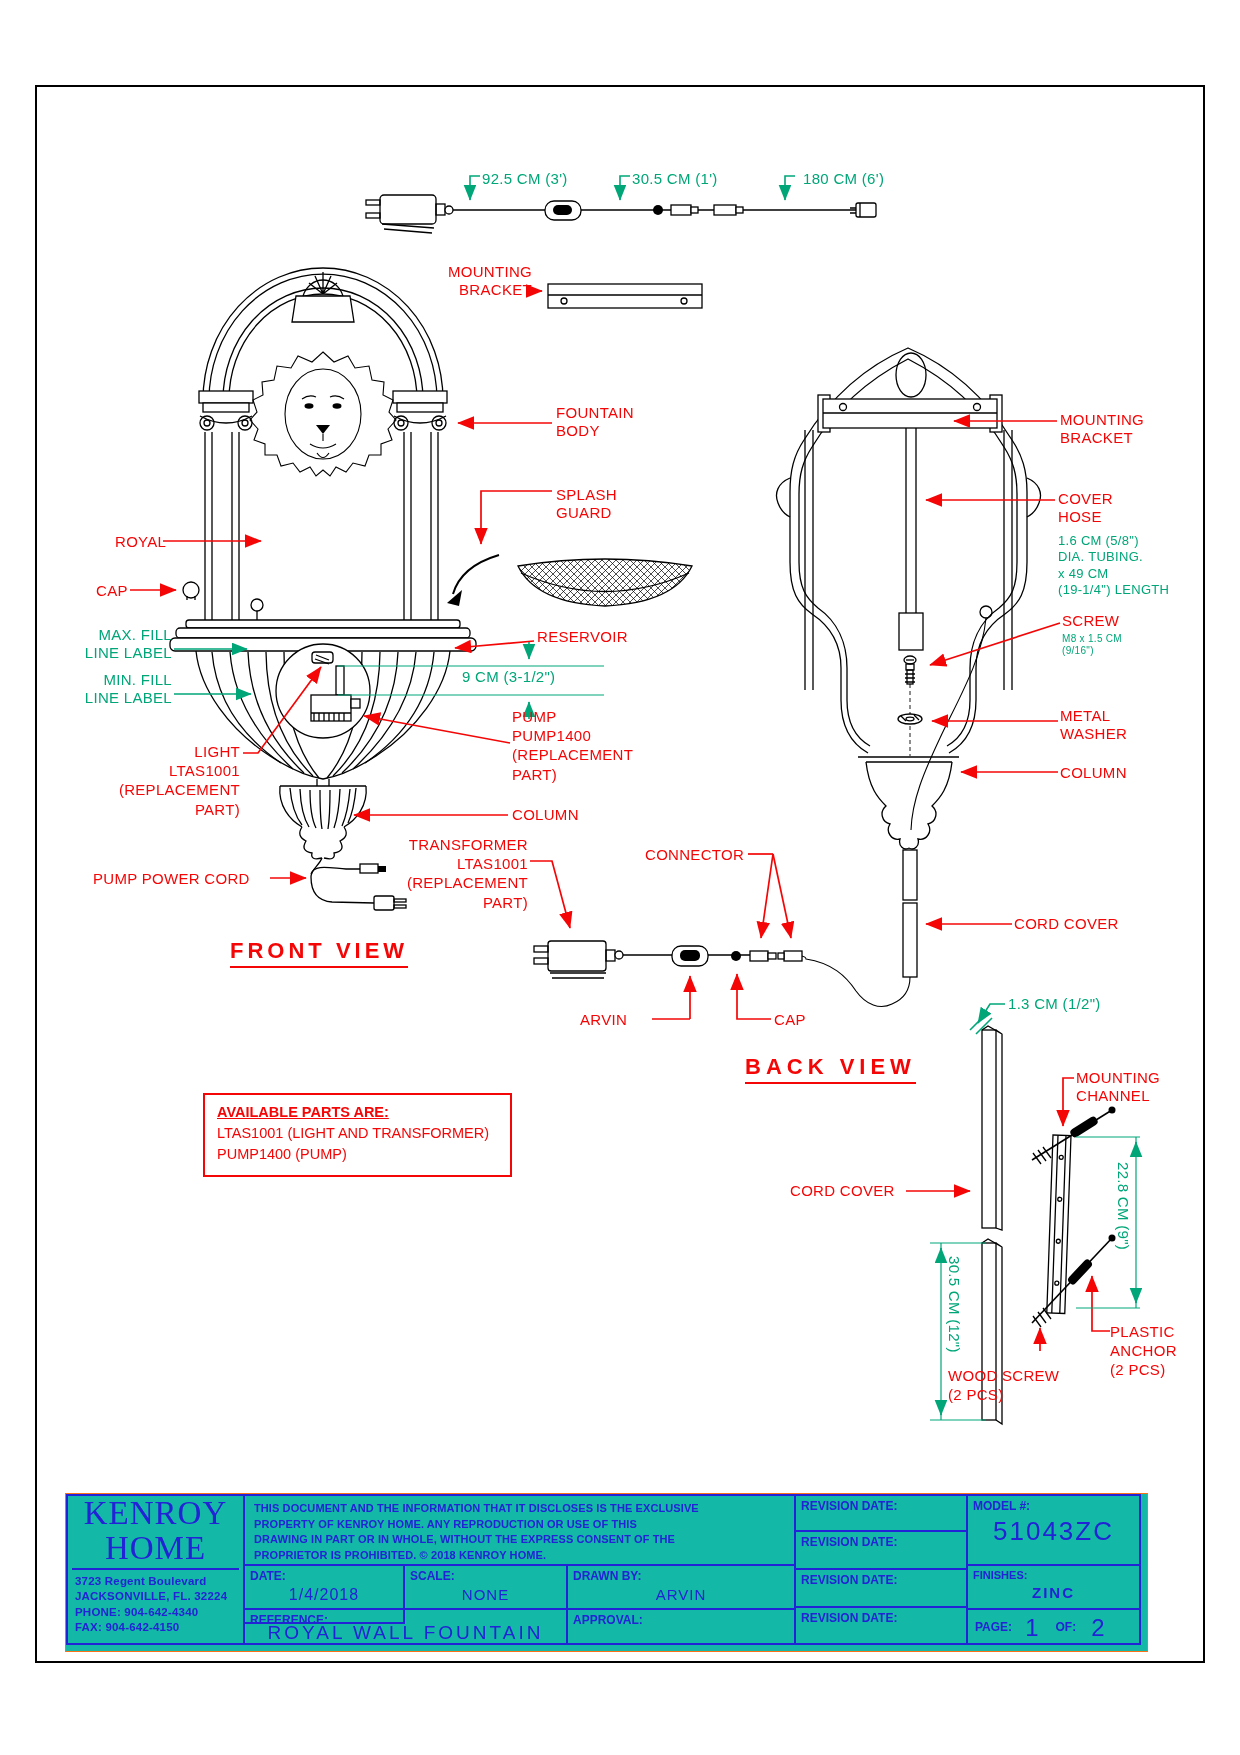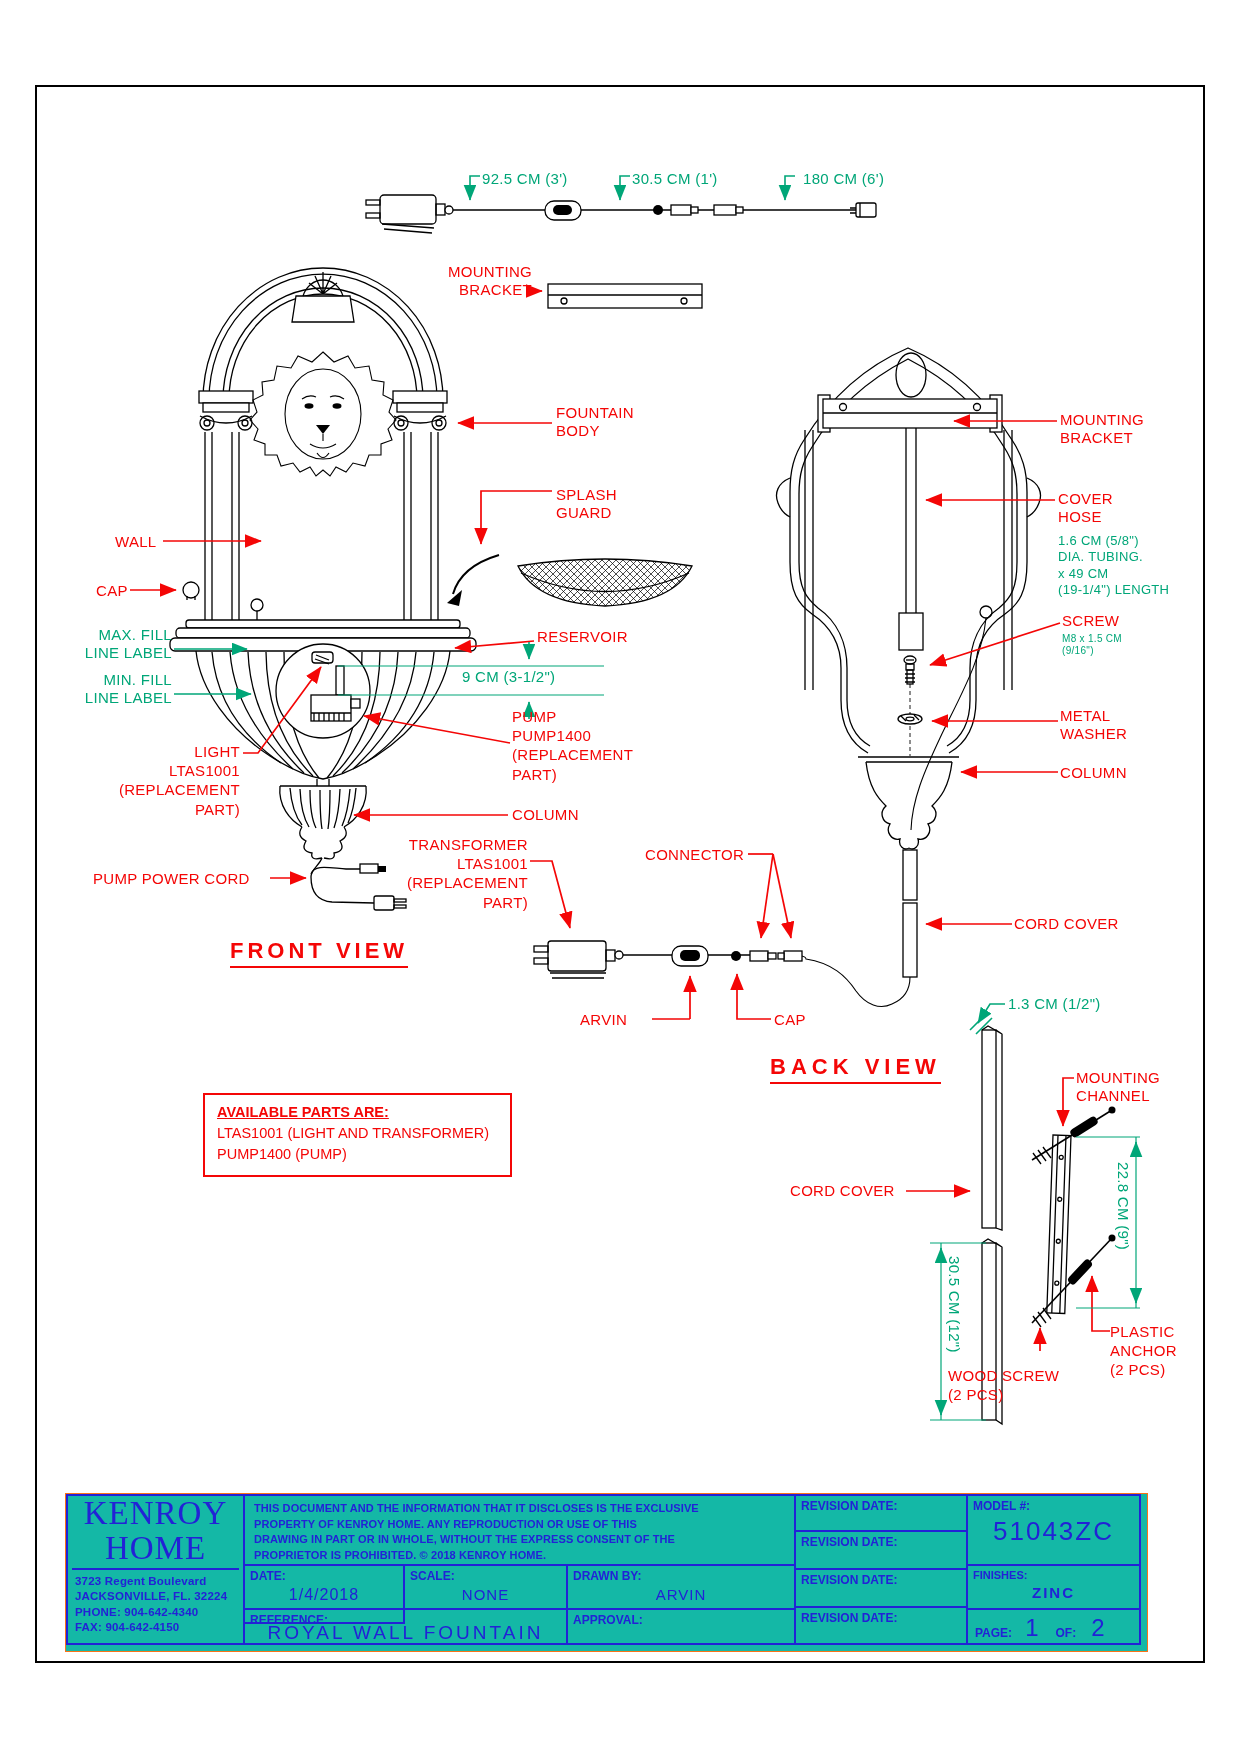--- a/index.html
+++ b/index.html
@@ -304,21 +304,21 @@
   <div class="dim" style="left:482px;top:170px;">92.5 CM (3')</div>
   <div class="dim" style="left:632px;top:170px;">30.5 CM (1')</div>
   <div class="dim" style="left:803px;top:170px;">180 CM (6')</div>
 
   <div class="lbl r" style="left:432px;top:263px;width:100px;">MOUNTING
 BRACKET</div>
   <div class="lbl" style="left:556px;top:404px;">FOUNTAIN
 BODY</div>
   <div class="lbl" style="left:556px;top:486px;">SPLASH
 GUARD</div>
-  <div class="lbl" style="left:115px;top:533px;">WALL</div>
+  <div class="lbl" style="left:115px;top:533px;">ROYAL</div>
   <div class="lbl" style="left:96px;top:582px;">CAP</div>
   <div class="dim r" style="left:72px;top:626px;width:100px;">MAX. FILL
 LINE LABEL</div>
   <div class="dim r" style="left:72px;top:671px;width:100px;">MIN. FILL
 LINE LABEL</div>
   <div class="lbl" style="left:537px;top:628px;">RESERVOIR</div>
   <div class="dim" style="left:462px;top:668px;">9 CM (3-1/2")</div>
   <div class="lbl r" style="left:95px;top:742px;width:145px;line-height:1.28;">LIGHT
 LTAS1001
 (REPLACEMENT
@@ -346,21 +346,21 @@
 DIA. TUBING.
 x 49 CM
 (19-1/4") LENGTH</div>
   <div class="lbl" style="left:1062px;top:612px;">SCREW</div>
   <div class="dim" style="left:1062px;top:633px;font-size:10px;">M8 x 1.5 CM
 (9/16")</div>
   <div class="lbl" style="left:1060px;top:707px;">METAL
 WASHER</div>
   <div class="lbl" style="left:1060px;top:764px;">COLUMN</div>
   <div class="lbl" style="left:1014px;top:915px;">CORD COVER</div>
-  <div class="view-title" style="left:745px;top:1054px;margin-left:25px;">BACK VIEW</div>
+  <div class="view-title" style="left:745px;top:1054px;">BACK VIEW</div>
 
   <div class="dim" style="left:1008px;top:995px;">1.3 CM (1/2")</div>
   <div class="lbl" style="left:1076px;top:1069px;">MOUNTING
 CHANNEL</div>
   <div class="dim rot" style="left:1132px;top:1162px;">22.8 CM (9")</div>
   <div class="dim rot" style="left:963px;top:1256px;">30.5 CM (12")</div>
   <div class="lbl" style="left:1110px;top:1323px;line-height:1.25;">PLASTIC
 ANCHOR
 (2 PCS)</div>
   <div class="lbl" style="left:948px;top:1353px;line-height:1.25;margin-top:14px;">WOOD SCREW
@@ -427,21 +427,21 @@
 
     <div class="cell" style="left:900px;top:0;width:175px;height:72px;">
       <div class="cl">MODEL #:</div>
       <div class="big">51043ZC</div>
     </div>
     <div class="cell" style="left:900px;top:70px;width:175px;height:46px;">
       <div class="cl" style="font-size:11px;">FINISHES:</div>
       <div class="cv" style="font-weight:bold;letter-spacing:2px;">ZINC</div>
     </div>
     <div class="cell" style="left:900px;top:114px;width:175px;height:37px;">
-      <div style="display:flex;align-items:flex-end;padding:2px 4px;">
+      <div style="display:flex;align-items:center;padding:2px 4px;">
         <span class="cl" style="padding:2px 3px;">PAGE:</span>
         <span style="font-size:24px;margin:2px 14px 0 10px;">1</span>
         <span class="cl" style="padding:2px 3px;">OF:</span>
         <span style="font-size:24px;margin:2px 0 0 12px;">2</span>
       </div>
     </div>
   </div>
 </div>
 
 </body></html>

